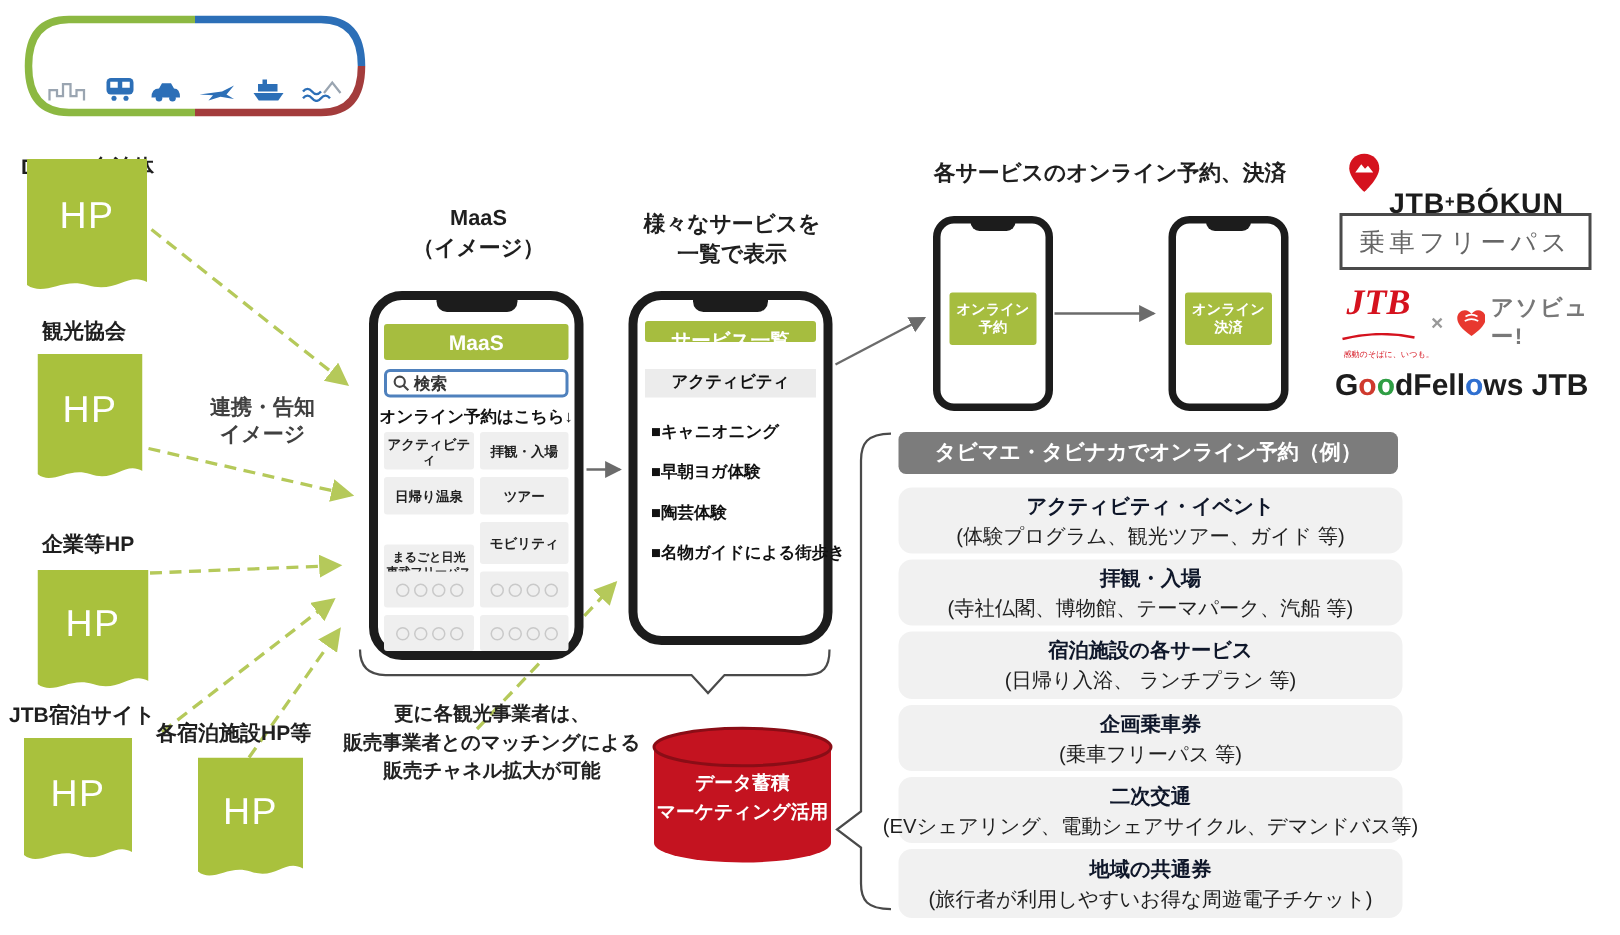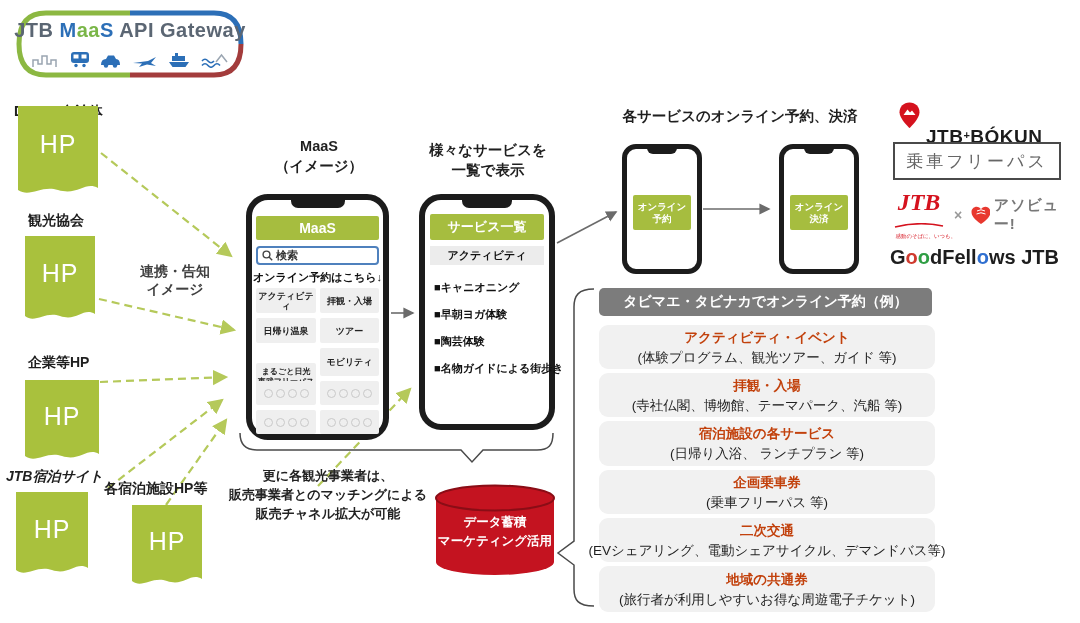--- a/index.html
+++ b/index.html
@@ -45,21 +45,21 @@
       font-size:11px; font-weight:700; color:#111; white-space:nowrap; }
   .tile { position:absolute; background:#efefef; border-radius:2px; display:flex;
       align-items:center; justify-content:center; text-align:center;
       font-size:9px; font-weight:700; color:#222; line-height:10px; }
   .tile.small { font-size:8px;margin-top:15px; }
   .dots { display:flex; gap:3px; align-items:center; justify-content:center; }
   .dots i { display:block; width:9px; height:9px; border:1.5px solid #c9c9c9; border-radius:50%; }
 
   #phone2 { left:419px; top:194px; width:136px; height:236px; }
   #phone2 .notch { width:50px; height:9px; }
-  #p2-head { left:5px; right:5px; top:14px; height:26px; font-size:13px; line-height:26px; }
+  #p2-head { left:5px; right:5px; top:14px; height:14px; font-size:13px; line-height:26px; }
   #p2-cat { position:absolute; left:5px; right:5px; top:46px; height:19px; background:#ececec;
       text-align:center; font-size:11px; font-weight:700; color:#111; line-height:19px; }
   .svc-item { position:absolute; left:9px; font-size:11px; font-weight:600; color:#111; white-space:nowrap; }
 
   .phone-sm { width:80px; height:130px; }
   #phone3 { left:622px; top:144px; }
   #phone4 { left:779px; top:144px; }
   .phone-sm .notch { width:30px; height:6px; }
   .mini-label { position:absolute; left:50%; top:46px; transform:translateX(-50%);
       width:58px; height:35px; background:#a6bd3f; border-radius:2px;
@@ -93,21 +93,21 @@
       color:#1d1d1d; letter-spacing:0; white-space:nowrap; }
   #goodfellows .o-red { color:#cf3a2e; } #goodfellows .o-green { color:#2f9e44; }
   #goodfellows .o-blue { color:#2f6fd0; }
 
   
   #panel-head { left:599px; top:288px; width:333px; height:28px; z-index:2; background:#7c7c7c;
       border-radius:5px; color:#fff; font-size:14px; font-weight:700;
       display:flex; align-items:center; justify-content:center; white-space:nowrap; }
   .card { left:599px; width:336px; z-index:2; background:#f1f1f1; border-radius:9px;
       display:flex; flex-direction:column; align-items:center; justify-content:center; }
-  .card .t { font-size:13.5px; font-weight:700; color:#c2410c; line-height:20px; white-space:nowrap; }
+  .card .t { font-size:13.5px; font-weight:700; color:#0f172a; line-height:20px; white-space:nowrap; }
   .card .s { font-size:13.5px; color:#1f1f1f; line-height:19px; white-space:nowrap; }
   #card1 { top:325px; height:44px; } #card2 { top:373px; height:44px; }
   #card3 { top:421px; height:45px; } #card4 { top:470px; height:44px; }
   #card5 { top:518px; height:44px; } #card6 { top:566px; height:46px; }
 
   
   #matching-note { left:226px; top:466px; width:204px; z-index:2; text-align:center;
       font-size:13px; font-weight:600; color:#222; line-height:19px; }
   #cylinder { left:434px; top:483px; width:122px; height:96px; z-index:2; }
   #cylinder .db-text { position:absolute; left:0; top:30px; width:100%; text-align:center;
@@ -145,21 +145,20 @@
       <path d="M594,289 C578,289 574,296 574,307 L574,541 L558,553 L574,565 L574,589 C574,600 578,606 594,606"></path>
     </g>
   </svg>
 
   <div id="logo" class="abs">
     <svg width="232" height="68">
       <path d="M116,3 H32 Q5,3 5,34 Q5,65 32,65 H116" fill="none" stroke="#8cb842" stroke-width="5"></path>
       <path d="M116,3 H200 Q227,3 227,34" fill="none" stroke="#2c6fb7" stroke-width="5"></path>
       <path d="M227,34 Q227,65 200,65 H116" fill="none" stroke="#a33c3c" stroke-width="5"></path>
     </svg>
-    <div class="logo-text"><span>JTB </span><span class="c-blue">M</span><span class="c-green">aa</span><span class="c-blue">S</span><span> API Gateway</span></div>
     <div class="icon-row">
       <svg width="28" height="16">
           <path d="M1,15 V8 H6 V12 H10 V4 H15 V12 H19 V8 H24 V15" stroke="#9aa5b1" stroke-width="1.5" fill="none"></path>
         </svg>
       <svg width="20" height="17">
           <rect x="1" y="1" width="18" height="11" rx="3" fill="#2c6fb7"></rect>
           <rect x="3.5" y="3.5" width="5" height="4" fill="#fff"></rect>
           <rect x="11.5" y="3.5" width="5" height="4" fill="#fff"></rect>
           <circle cx="6" cy="14.5" r="1.7" fill="#2c6fb7"></circle>
           <circle cx="14" cy="14.5" r="1.7" fill="#2c6fb7"></circle>
@@ -202,21 +201,21 @@
   </div>
 
   <div class="abs src-label" style="left:28px; top:354px;">企業等HP</div>
   <div class="abs hp" style="left:25px; top:380px; width:74px; height:86px;">
     <svg width="74" height="86" viewBox="0 0 74 86">
         <path d="M0,0 H74 V74 C62,67 55,82 37,76 C21,71 11,84 0,76 Z" fill="#a9c13d"></path>
       </svg>
     <span>HP</span>
   </div>
 
-  <div class="abs src-label" style="left:6px; top:468px;font-style:italic;">JTB宿泊サイト</div>
+  <div class="abs src-label" style="left:6px; top:468px;">JTB宿泊サイト</div>
   <div class="abs hp" style="left:16px; top:492px; width:72px; height:88px;">
     <svg width="72" height="88" viewBox="0 0 72 88">
         <path d="M0,0 H72 V76 C60,69 53,84 36,78 C20,73 10,86 0,78 Z" fill="#a9c13d"></path>
       </svg>
     <span>HP</span>
   </div>
 
   <div class="abs src-label" style="left:104px; top:480px;">各宿泊施設HP等</div>
   <div class="abs hp" style="left:132px; top:505px; width:70px; height:86px;">
     <svg width="70" height="86" viewBox="0 0 70 86">

